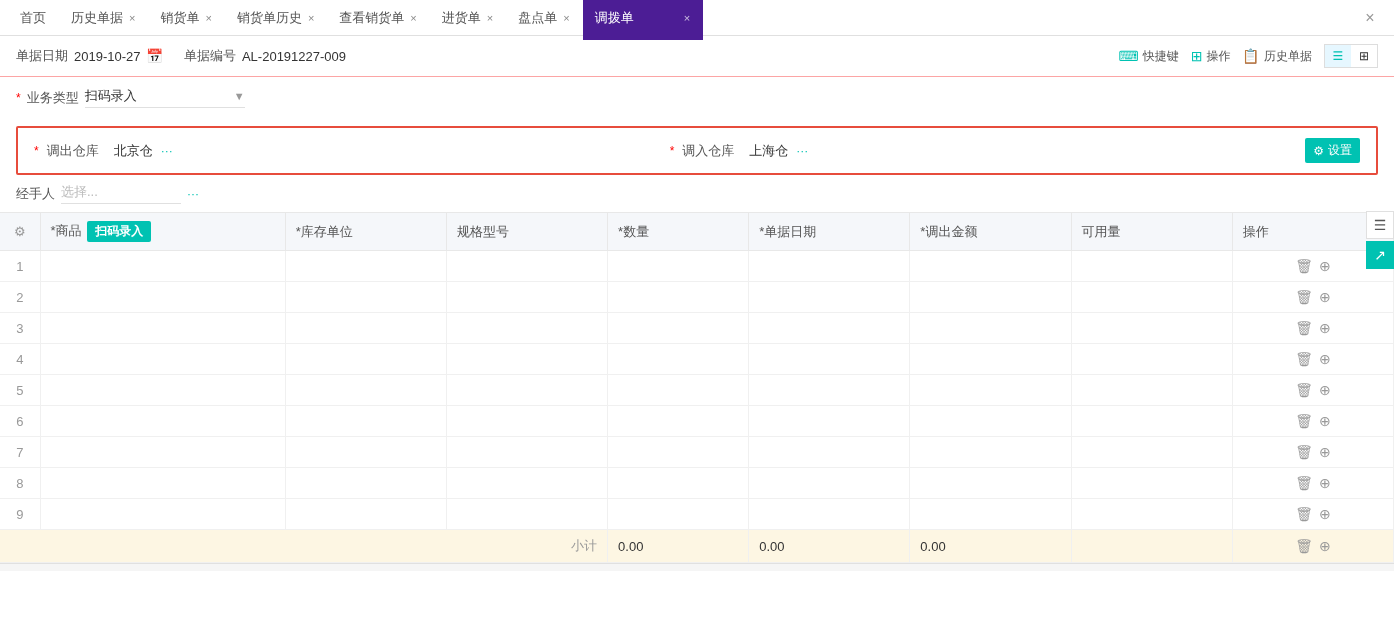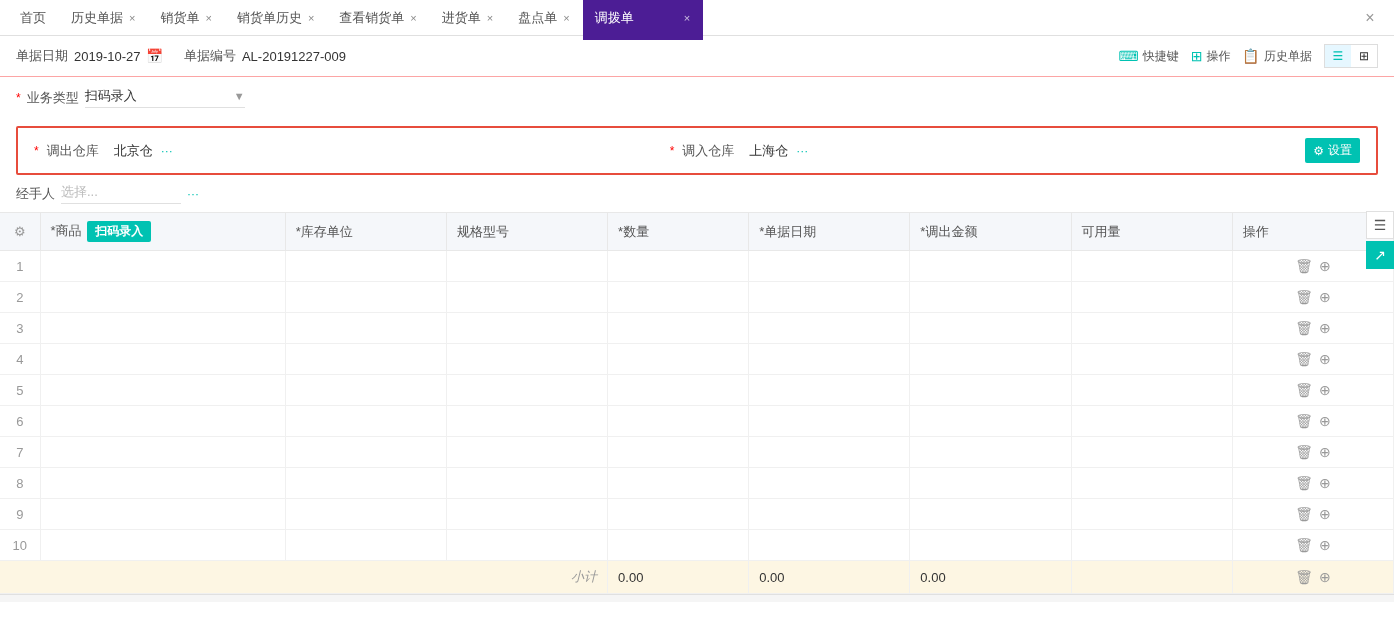--- a/index.html
+++ b/index.html
@@ -602,38 +602,22 @@
             <td></td>
             <td></td>
             <td></td>
             <td>
               <div class="row-actions">
       <span class="action-icon" title="删除">🗑</span>
       <span class="action-icon" title="复制">⊕</span>
     </div>
             </td>
           </tr>
-          <tr>
-            <td>10</td>
-            <td></td>
-            <td></td>
-            <td></td>
-            <td></td>
-            <td></td>
-            <td></td>
-            <td></td>
-            <td>
-              <div class="row-actions">
-      <span class="action-icon" title="删除">🗑</span>
-      <span class="action-icon" title="复制">⊕</span>
-    </div>
-            </td>
-          </tr>
           <tr class="subtotal-row">
-    <td colspan="4" style="text-align:right;font-style:italic;">小计</td>
+    <td colspan="4" style="text-align:right;">小计</td>
     <td>0.00</td>
     <td>0.00</td>
     <td>0.00</td>
     <td></td>
     <td>
               <div class="row-actions">
       <span class="action-icon">🗑</span>
       <span class="action-icon">⊕</span>
     </div>
             </td>

